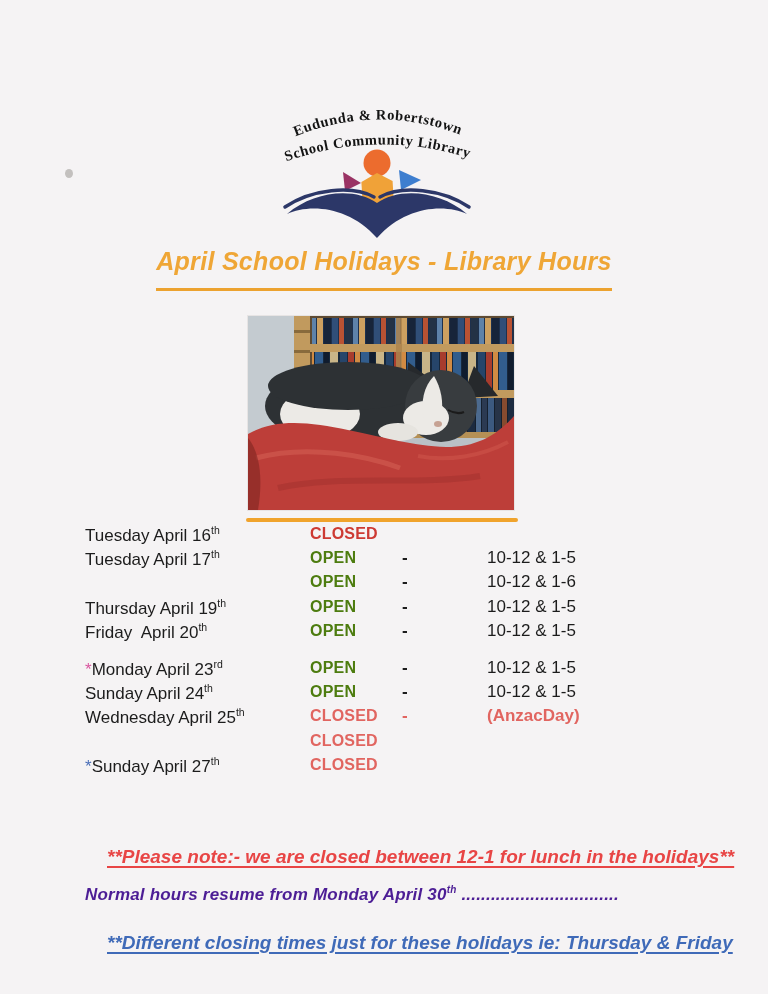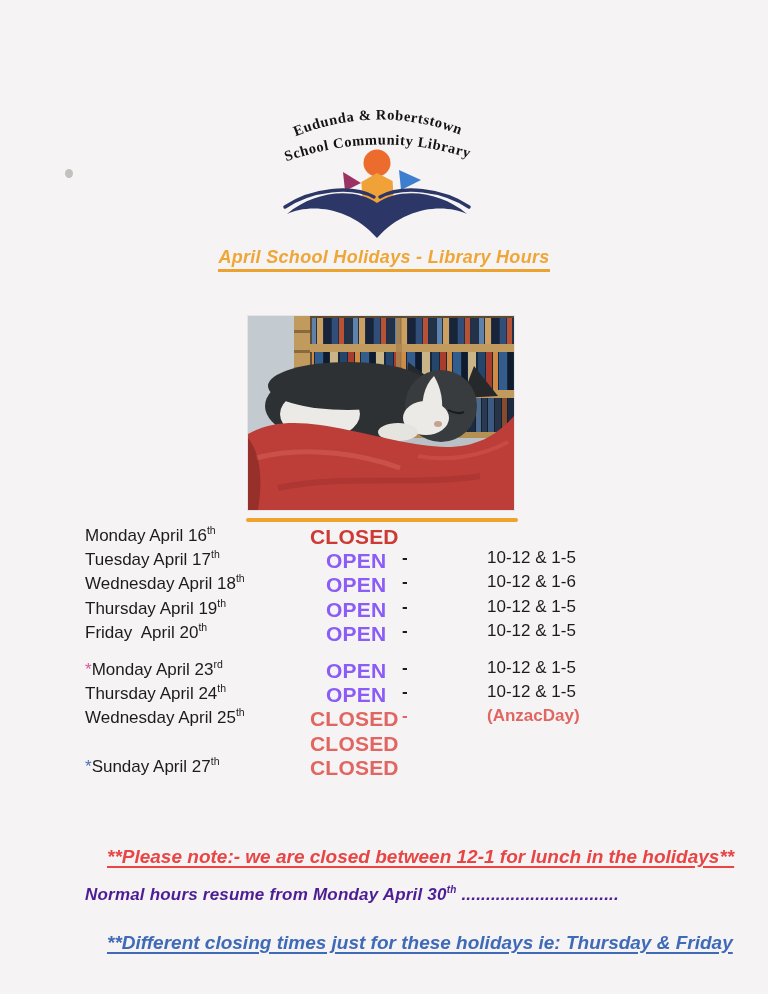--- a/index.html
+++ b/index.html
@@ -8,38 +8,38 @@
     background:#f5f3f4;overflow:hidden;
     font-family:"Liberation Sans",sans-serif;color:#1c1c1c;
   }
   
   .smudge{position:absolute;left:65px;top:169px;width:8px;height:9px;border-radius:50%;
     background:#9b9893;opacity:.55;filter:blur(.6px);}
   
   .logo{position:absolute;left:252px;top:100px;width:262px;height:145px;}
   
   .title-wrap{position:absolute;left:0;top:247px;width:768px;text-align:center;}
-  .title{display:inline-block;font-style:italic;font-weight:700;font-size:18px;
-    letter-spacing:.3px;color:#efa636;border-bottom:3px solid #eca22f;padding-bottom:1px;}
+  .title{display:inline-block;font-style:italic;font-weight:700;font-size:25px;
+    letter-spacing:.3px;color:#efa636;border-bottom:3px solid #eca22f;padding-bottom:12px;}
   
   .photo{position:absolute;left:248px;top:316px;width:266px;height:194px;
     filter:blur(.4px) saturate(.92);outline:1px solid #e7e4e4;}
   .photo-rule{position:absolute;left:246px;top:518px;width:272px;height:4px;
     background:#f0a32c;border-radius:2px;}
   
   .schedule{position:absolute;left:0;top:524px;width:768px;}
   .row{position:relative;height:24.2px;}
   .week-gap{height:13px;}
   .day{position:absolute;left:85px;top:0;font-size:17px;color:#1c1c1c;white-space:pre;}
   .day sup{font-size:10.5px;}
   .ast{font-style:normal;}
   .ast.pink{color:#d9559f;}
   .ast.blueast{color:#4a6fb8;}
-  .status{position:absolute;left:310px;top:1px;font-size:21px;font-weight:700;letter-spacing:.2px;}
-  .status.open{color:#8b5cf6;margin-left:16px;}
+  .status{position:absolute;left:310px;top:1px;font-size:16px;font-weight:700;letter-spacing:.2px;}
+  .status.open{color:#4d7c0f;}
   .status.closed-dark{color:#cd3a33;}
   .status.closed{color:#e16560;}
   .dash{position:absolute;left:402px;top:0;font-size:17px;font-weight:700;color:#1c1c1c;}
   .dash.red{color:#e16560;}
   .hours{position:absolute;left:487px;top:0;font-size:17px;color:#1c1c1c;text-align:right;}
   .hours.red{color:#e16560;font-weight:700;}
   
   .notes{position:absolute;left:82px;top:786px;width:660px;
     font-style:italic;font-weight:700;font-size:19px;line-height:28.5px;white-space:pre-wrap;}
   .note-l{display:block;}
@@ -159,33 +159,32 @@
       <path d="M 30,172 C 90,158 170,170 232,160" stroke="#a82e2a" stroke-width="6" fill="none" opacity="0.5"></path>
       <path d="M 170,140 C 200,146 234,140 260,126" stroke="#d9554a" stroke-width="4" fill="none" opacity="0.5"></path>
       <path d="M 0,122 C 10,134 16,158 10,194 L 0,194 Z" fill="#7e201e" opacity="0.55"></path>
     </g>
   </svg>
   <div class="photo-rule"></div>
 
   <div class="schedule">
 
     <div class="row">
-      <span class="day"><span class="ast"></span><span>Monday April 16</span><sup>th</sup></span>
+      <span class="day"><span class="ast"></span><span>Tuesday April 16</span><sup>th</sup></span>
       <span class="status closed-dark">CLOSED</span>
       <span class="dash"></span>
       <span class="hours"></span>
     </div>
     <div class="row">
       <span class="day"><span class="ast"></span><span>Tuesday April 17</span><sup>th</sup></span>
       <span class="status open">OPEN</span>
       <span class="dash">-</span>
       <span class="hours">10-12 &amp; 1-5</span>
     </div>
     <div class="row">
-      <span class="day"><span class="ast"></span><span>Wednesday April 18</span><sup>th</sup></span>
       <span class="status open">OPEN</span>
       <span class="dash">-</span>
       <span class="hours">10-12 &amp; 1-6</span>
     </div>
     <div class="row">
       <span class="day"><span class="ast"></span><span>Thursday April 19</span><sup>th</sup></span>
       <span class="status open">OPEN</span>
       <span class="dash">-</span>
       <span class="hours">10-12 &amp; 1-5</span>
     </div>
@@ -198,21 +197,21 @@
 
     <div class="week-gap"></div>
 
     <div class="row">
       <span class="day"><span class="ast pink">*</span><span>Monday April 23</span><sup>rd</sup></span>
       <span class="status open">OPEN</span>
       <span class="dash">-</span>
       <span class="hours">10-12 &amp; 1-5</span>
     </div>
     <div class="row">
-      <span class="day"><span class="ast"></span><span>Thursday April 24</span><sup>th</sup></span>
+      <span class="day"><span class="ast"></span><span>Sunday April 24</span><sup>th</sup></span>
       <span class="status open">OPEN</span>
       <span class="dash">-</span>
       <span class="hours">10-12 &amp; 1-5</span>
     </div>
     <div class="row">
       <span class="day"><span class="ast"></span><span>Wednesday April 25</span><sup>th</sup></span>
       <span class="status closed">CLOSED</span>
       <span class="dash red">-</span>
       <span class="hours red">(AnzacDay)</span>
     </div>

